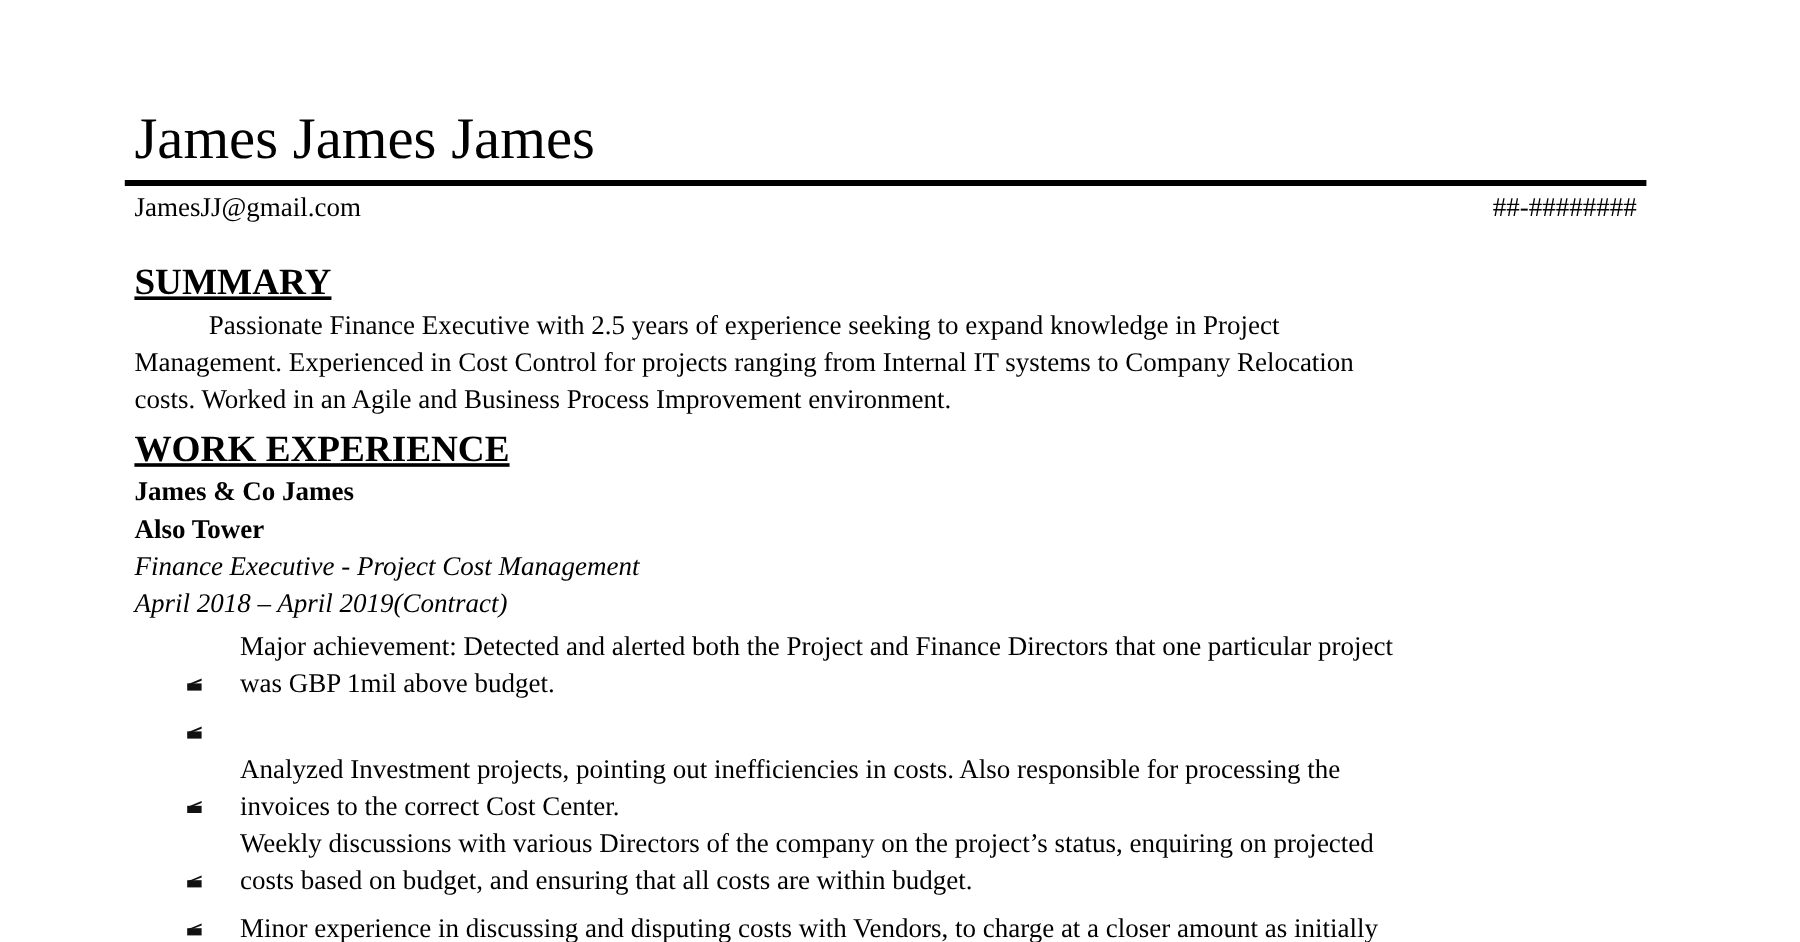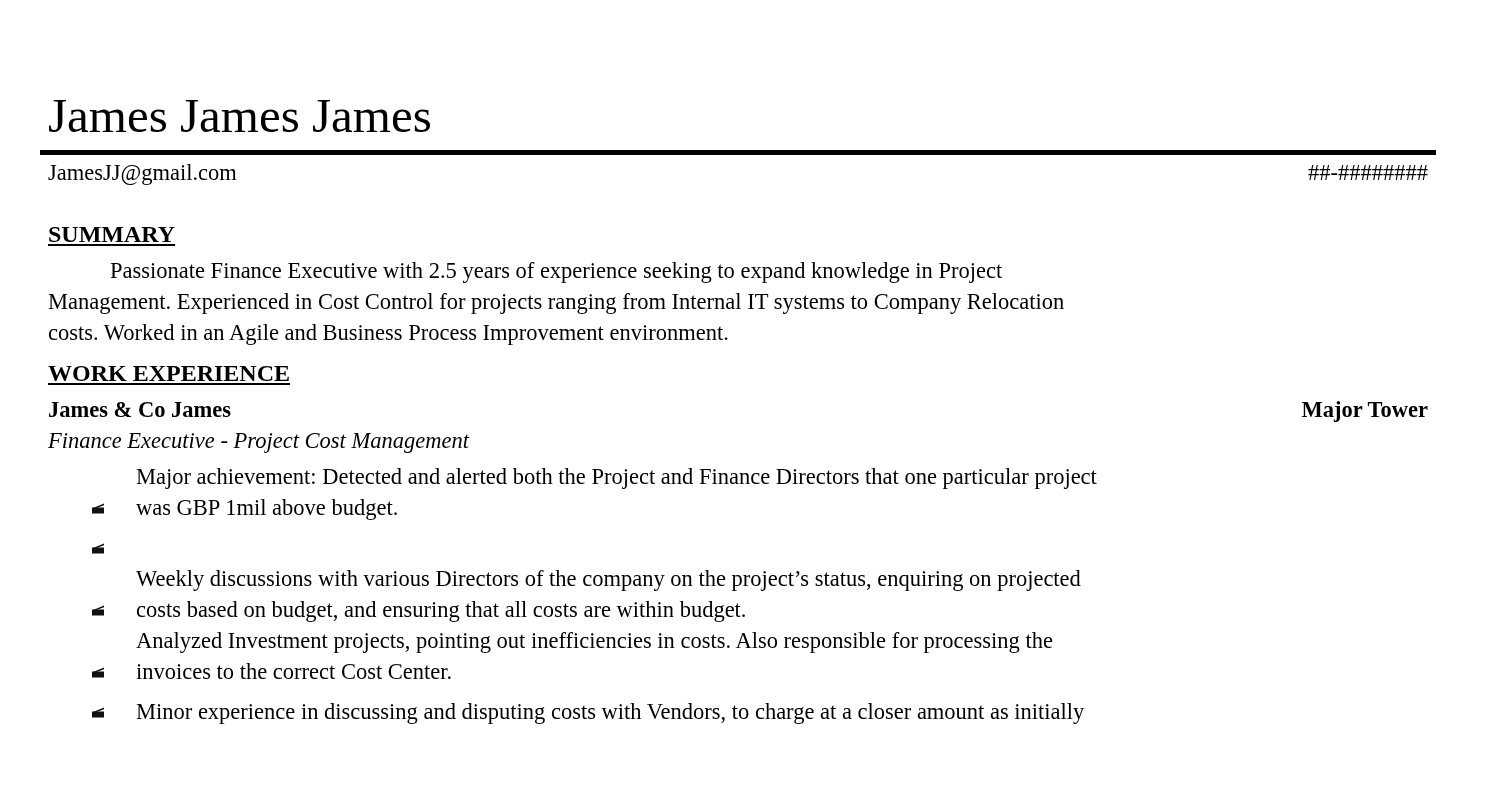--- a/index.html
+++ b/index.html
@@ -9,21 +9,21 @@
     overflow: hidden;
   }
   body {
     font-family: "Liberation Serif", "DejaVu Serif", serif;
     color: #000000;
     font-size: 22.5px;
     line-height: 31px;
   }
   .page {
     width: 1476px; height: 785px;
-    padding: 0 48px;
+    padding: 0 112px;
     overflow: hidden;
   }
   .name {
     font-size: 49px;
     font-weight: 400;
     line-height: 1.1;
     margin-top: 89px;
     white-space: nowrap;
   }
   .rule {
@@ -31,37 +31,38 @@
     background: #000000;
     margin: 7px -8px 0 -8px;
   }
   .contact-row {
     display: flex;
     justify-content: space-between;
     align-items: center;
     margin-top: 2px;
   }
   .section-heading {
-    font-size: 24px;
+    font-size: 31px;
     font-weight: 700;
     text-decoration: underline;
     line-height: 31px;
   }
   .summary-heading { margin-top: 31px; }
   .summary-text {
     margin-top: 5px;
     text-indent: 62px;
     white-space: pre-line;
   }
   .work-heading { margin-top: 10px; }
   .row-split {
     display: flex;
     justify-content: space-between;
     align-items: baseline;
     white-space: nowrap;
+    flex-direction: column;
   }
   .company-row { margin-top: 5px; font-weight: 700; }
   .role-row { font-style: italic; }
   .bullet-list { margin-top: 5px; list-style: none; }
   .bullet-item { display: flex; align-items: flex-end; }
   .bullet-icon {
     flex: 0 0 15px;
     margin-left: 43px;
     margin-right: 30px;
     margin-top: 9px;
@@ -88,25 +89,26 @@
   <h2 class="section-heading summary-heading">SUMMARY</h2>
 
   <p class="summary-text">Passionate Finance Executive with 2.5 years of experience seeking to expand knowledge in Project
 Management. Experienced in Cost Control for projects ranging from Internal IT systems to Company Relocation
 costs. Worked in an Agile and Business Process Improvement environment.</p>
 
   <h2 class="section-heading work-heading">WORK EXPERIENCE</h2>
 
   <div class="row-split company-row">
     <span>James &amp; Co James</span>
-    <span>Major Tower</span>
+    <span>Also Tower</span>
   </div>
 
   <div class="row-split role-row">
     <span>Finance Executive - Project Cost Management</span>
+    <span>April 2018 – April 2019(Contract)</span>
   </div>
 
   <ul class="bullet-list">
     <li class="bullet-item">
       <span class="bullet-icon">
         <svg width="15" height="13" viewBox="0 0 15 13">
             <rect x="1" y="5.5" width="12" height="6" fill="#111"></rect>
             <path d="M1 6.5 L13 1.5 L13 3.2 L2.6 7.3 Z" fill="#111"></path>
           </svg>
       </span>
@@ -121,32 +123,32 @@
           </svg>
       </span>
     </li>
     <li class="bullet-item">
       <span class="bullet-icon">
         <svg width="15" height="13" viewBox="0 0 15 13">
             <rect x="1" y="5.5" width="12" height="6" fill="#111"></rect>
             <path d="M1 6.5 L13 1.5 L13 3.2 L2.6 7.3 Z" fill="#111"></path>
           </svg>
       </span>
-      <div class="bullet-text">Weekly discussions with various Directors of the company on the project’s status, enquiring on projected
-costs based on budget, and ensuring that all costs are within budget.</div>
+      <div class="bullet-text">Analyzed Investment projects, pointing out inefficiencies in costs. Also responsible for processing the
+invoices to the correct Cost Center.</div>
     </li>
     <li class="bullet-item">
       <span class="bullet-icon">
         <svg width="15" height="13" viewBox="0 0 15 13">
             <rect x="1" y="5.5" width="12" height="6" fill="#111"></rect>
             <path d="M1 6.5 L13 1.5 L13 3.2 L2.6 7.3 Z" fill="#111"></path>
           </svg>
       </span>
-      <div class="bullet-text">Analyzed Investment projects, pointing out inefficiencies in costs. Also responsible for processing the
-invoices to the correct Cost Center.</div>
+      <div class="bullet-text">Weekly discussions with various Directors of the company on the project’s status, enquiring on projected
+costs based on budget, and ensuring that all costs are within budget.</div>
     </li>
     <li class="bullet-item">
       <span class="bullet-icon">
         <svg width="15" height="13" viewBox="0 0 15 13">
             <rect x="1" y="5.5" width="12" height="6" fill="#111"></rect>
             <path d="M1 6.5 L13 1.5 L13 3.2 L2.6 7.3 Z" fill="#111"></path>
           </svg>
       </span>
       <div class="bullet-text">Minor experience in discussing and disputing costs with Vendors, to charge at a closer amount as initially</div>
     </li>

